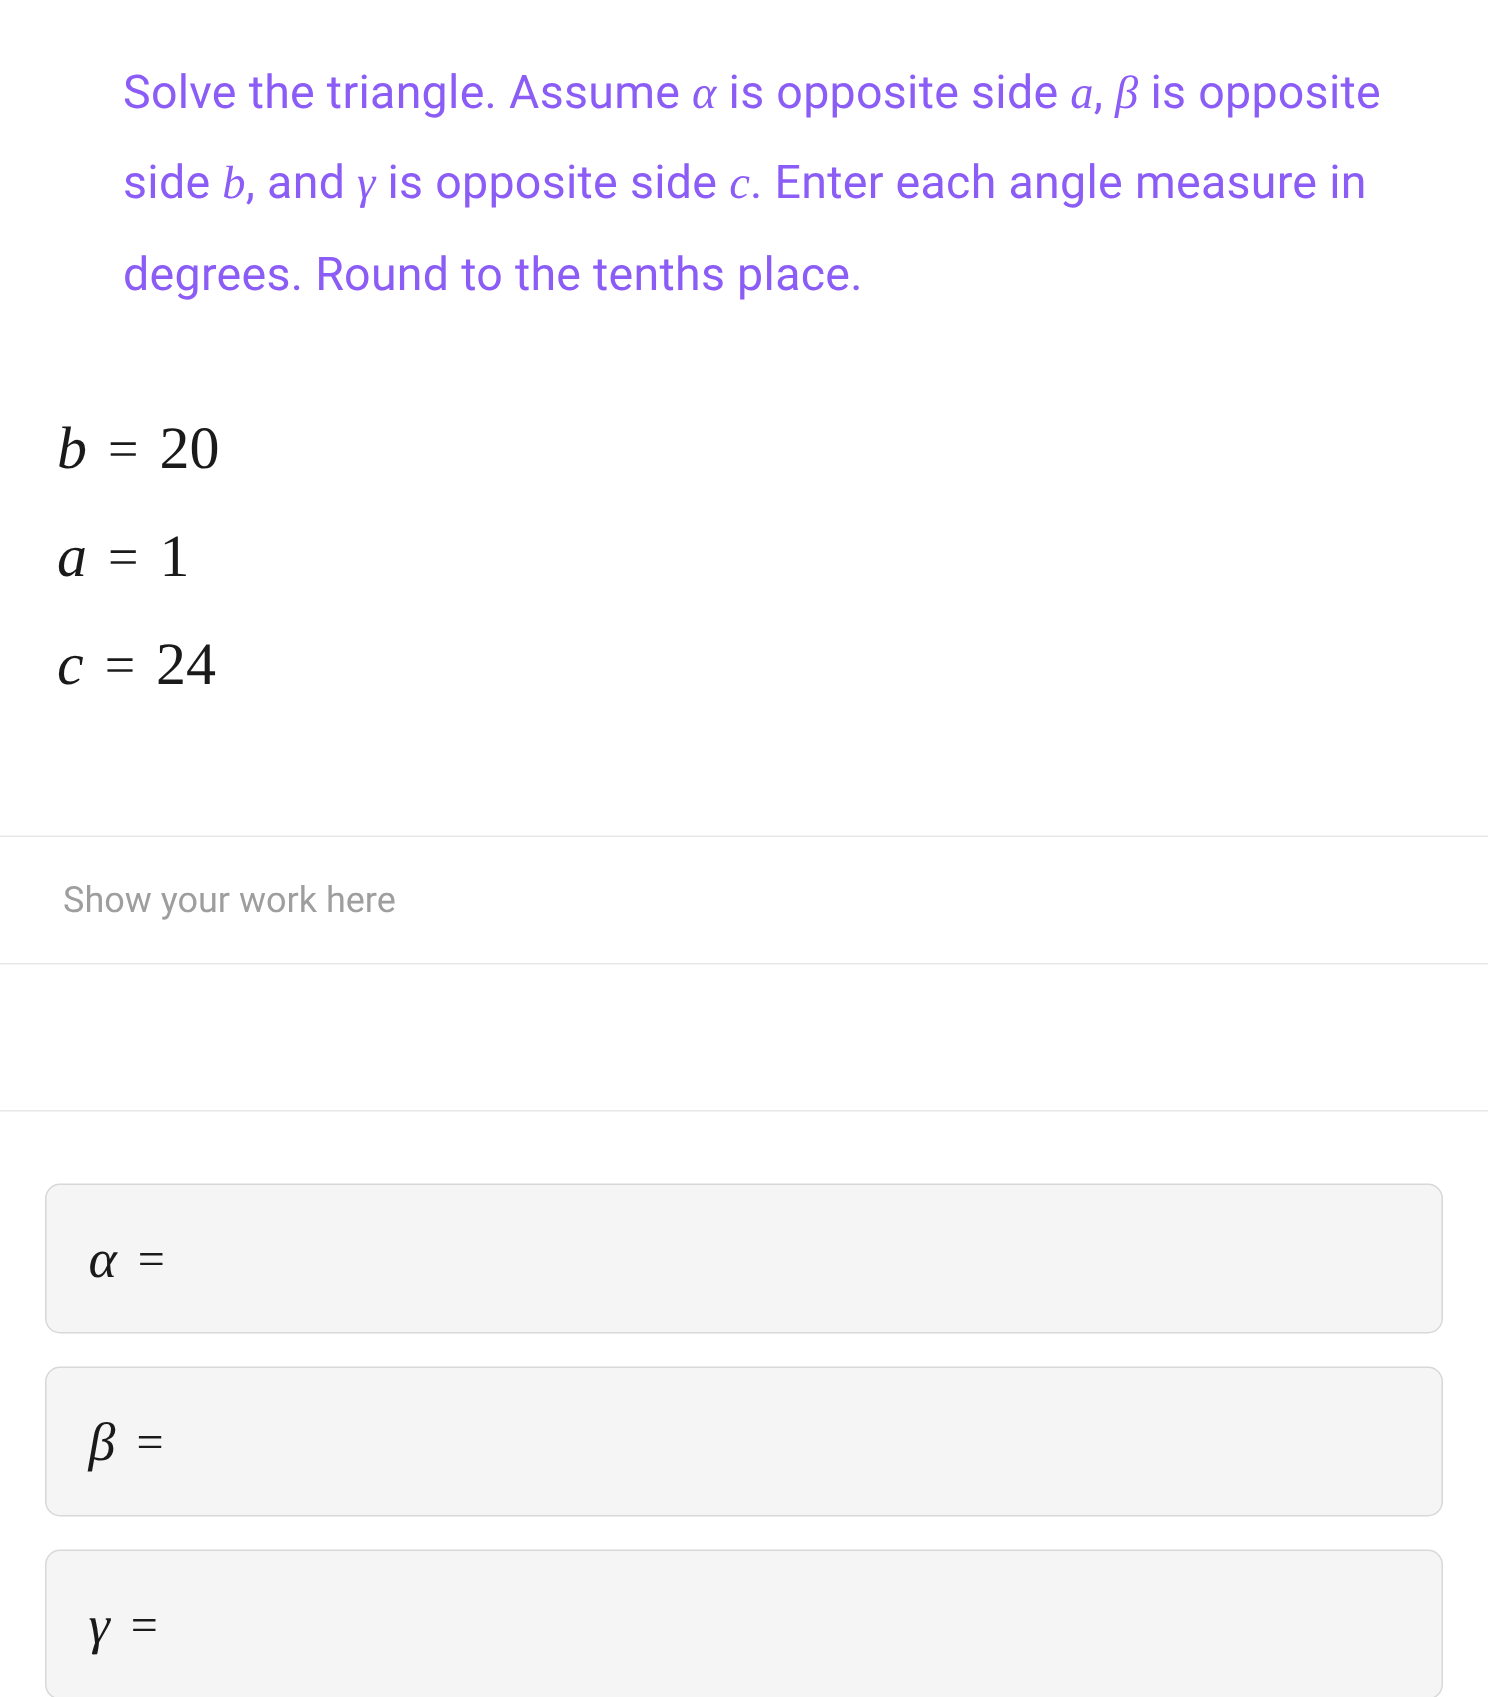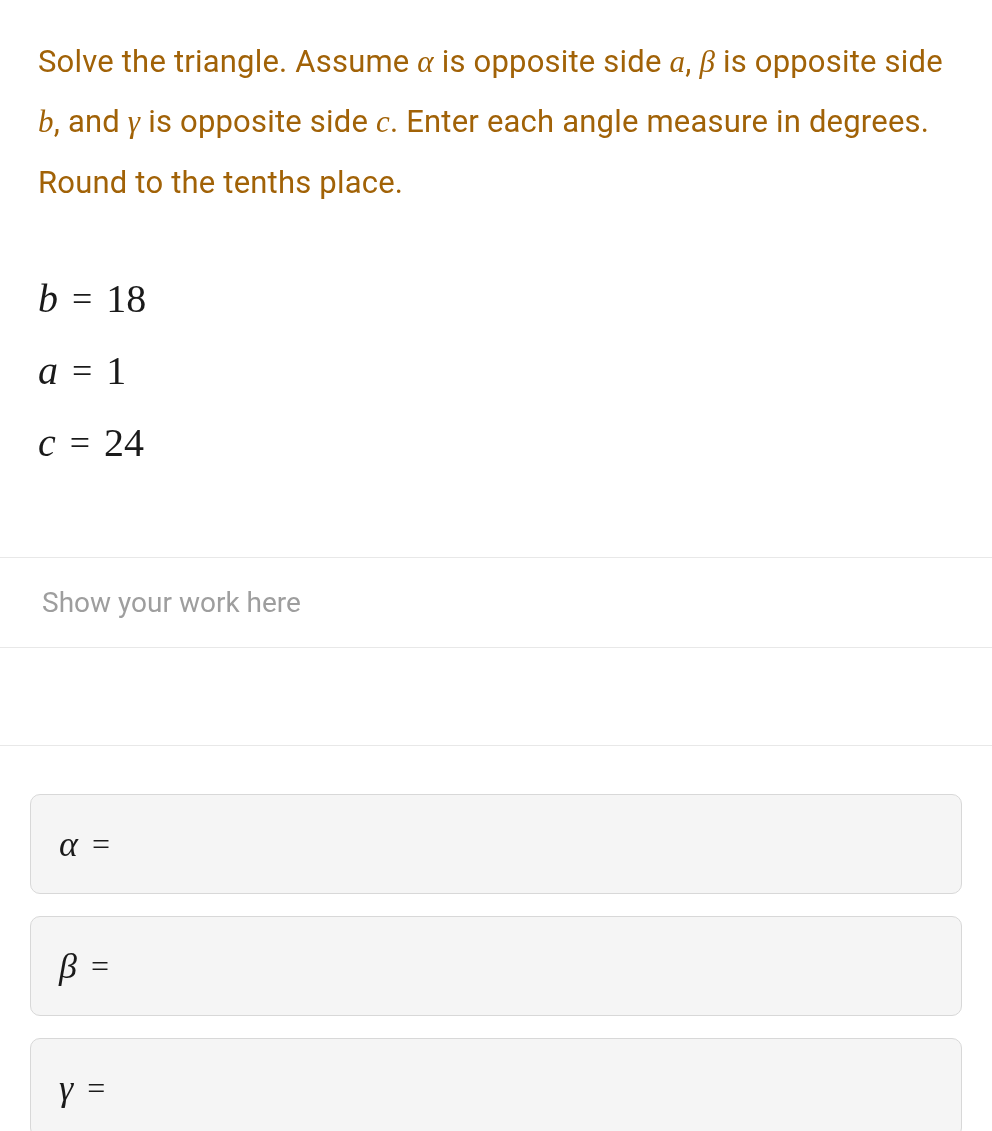--- a/index.html
+++ b/index.html
@@ -13,22 +13,23 @@
       color: #1a1a1a;
       width: 992px;
       min-height: 1131px;
     }
     .content {
       padding: 32px 38px 0 38px;
     }
     .question-text {
       font-size: 31px;
       line-height: 1.95;
-      color: #a16207;
+      color: #8b5cf6;
       letter-spacing: 0.2px;
+      margin-left: 44px;
     }
     .math-var {
       font-family: "Times New Roman", Times, serif;
       font-style: italic;
       font-size: 31px;
     }
     .given-values {
       margin-top: 50px;
       font-family: "Times New Roman", Times, serif;
       font-size: 40px;
@@ -54,21 +55,21 @@
     }
     .work-area {
       margin-top: 78px;
       border-top: 1px solid #e8e8e8;
       border-bottom: 1px solid #e8e8e8;
       padding: 28px 42px;
       background: #ffffff;
     }
     .work-placeholder {
       color: #9e9e9e;
-      font-size: 28px;
+      font-size: 24px;
       font-weight: 400;
     }
     .spacer {
       height: 98px;
       border-bottom: 1px solid #e8e8e8;
     }
     .answer-section {
       padding: 48px 30px 0 30px;
     }
     .answer-input {
@@ -97,21 +98,21 @@
 
 <div class="content">
   <div class="question-text">
     <span>Solve the triangle. Assume </span><span class="math-var">α</span><span> is opposite side </span><span class="math-var">a</span><span>, </span><span class="math-var">β</span><span> is opposite side </span><span class="math-var">b</span><span>, and </span><span class="math-var">γ</span><span> is opposite side </span><span class="math-var">c</span><span>. Enter each angle measure in degrees. Round to the tenths place.</span>
   </div>
 
   <div class="given-values">
     <div class="given-line">
       <span class="var-italic">b</span>
       <span class="equals">=</span>
-      <span class="num">18</span>
+      <span class="num">20</span>
     </div>
     <div class="given-line">
       <span class="var-italic">a</span>
       <span class="equals">=</span>
       <span class="num">1</span>
     </div>
     <div class="given-line">
       <span class="var-italic">c</span>
       <span class="equals">=</span>
       <span class="num">24</span>

